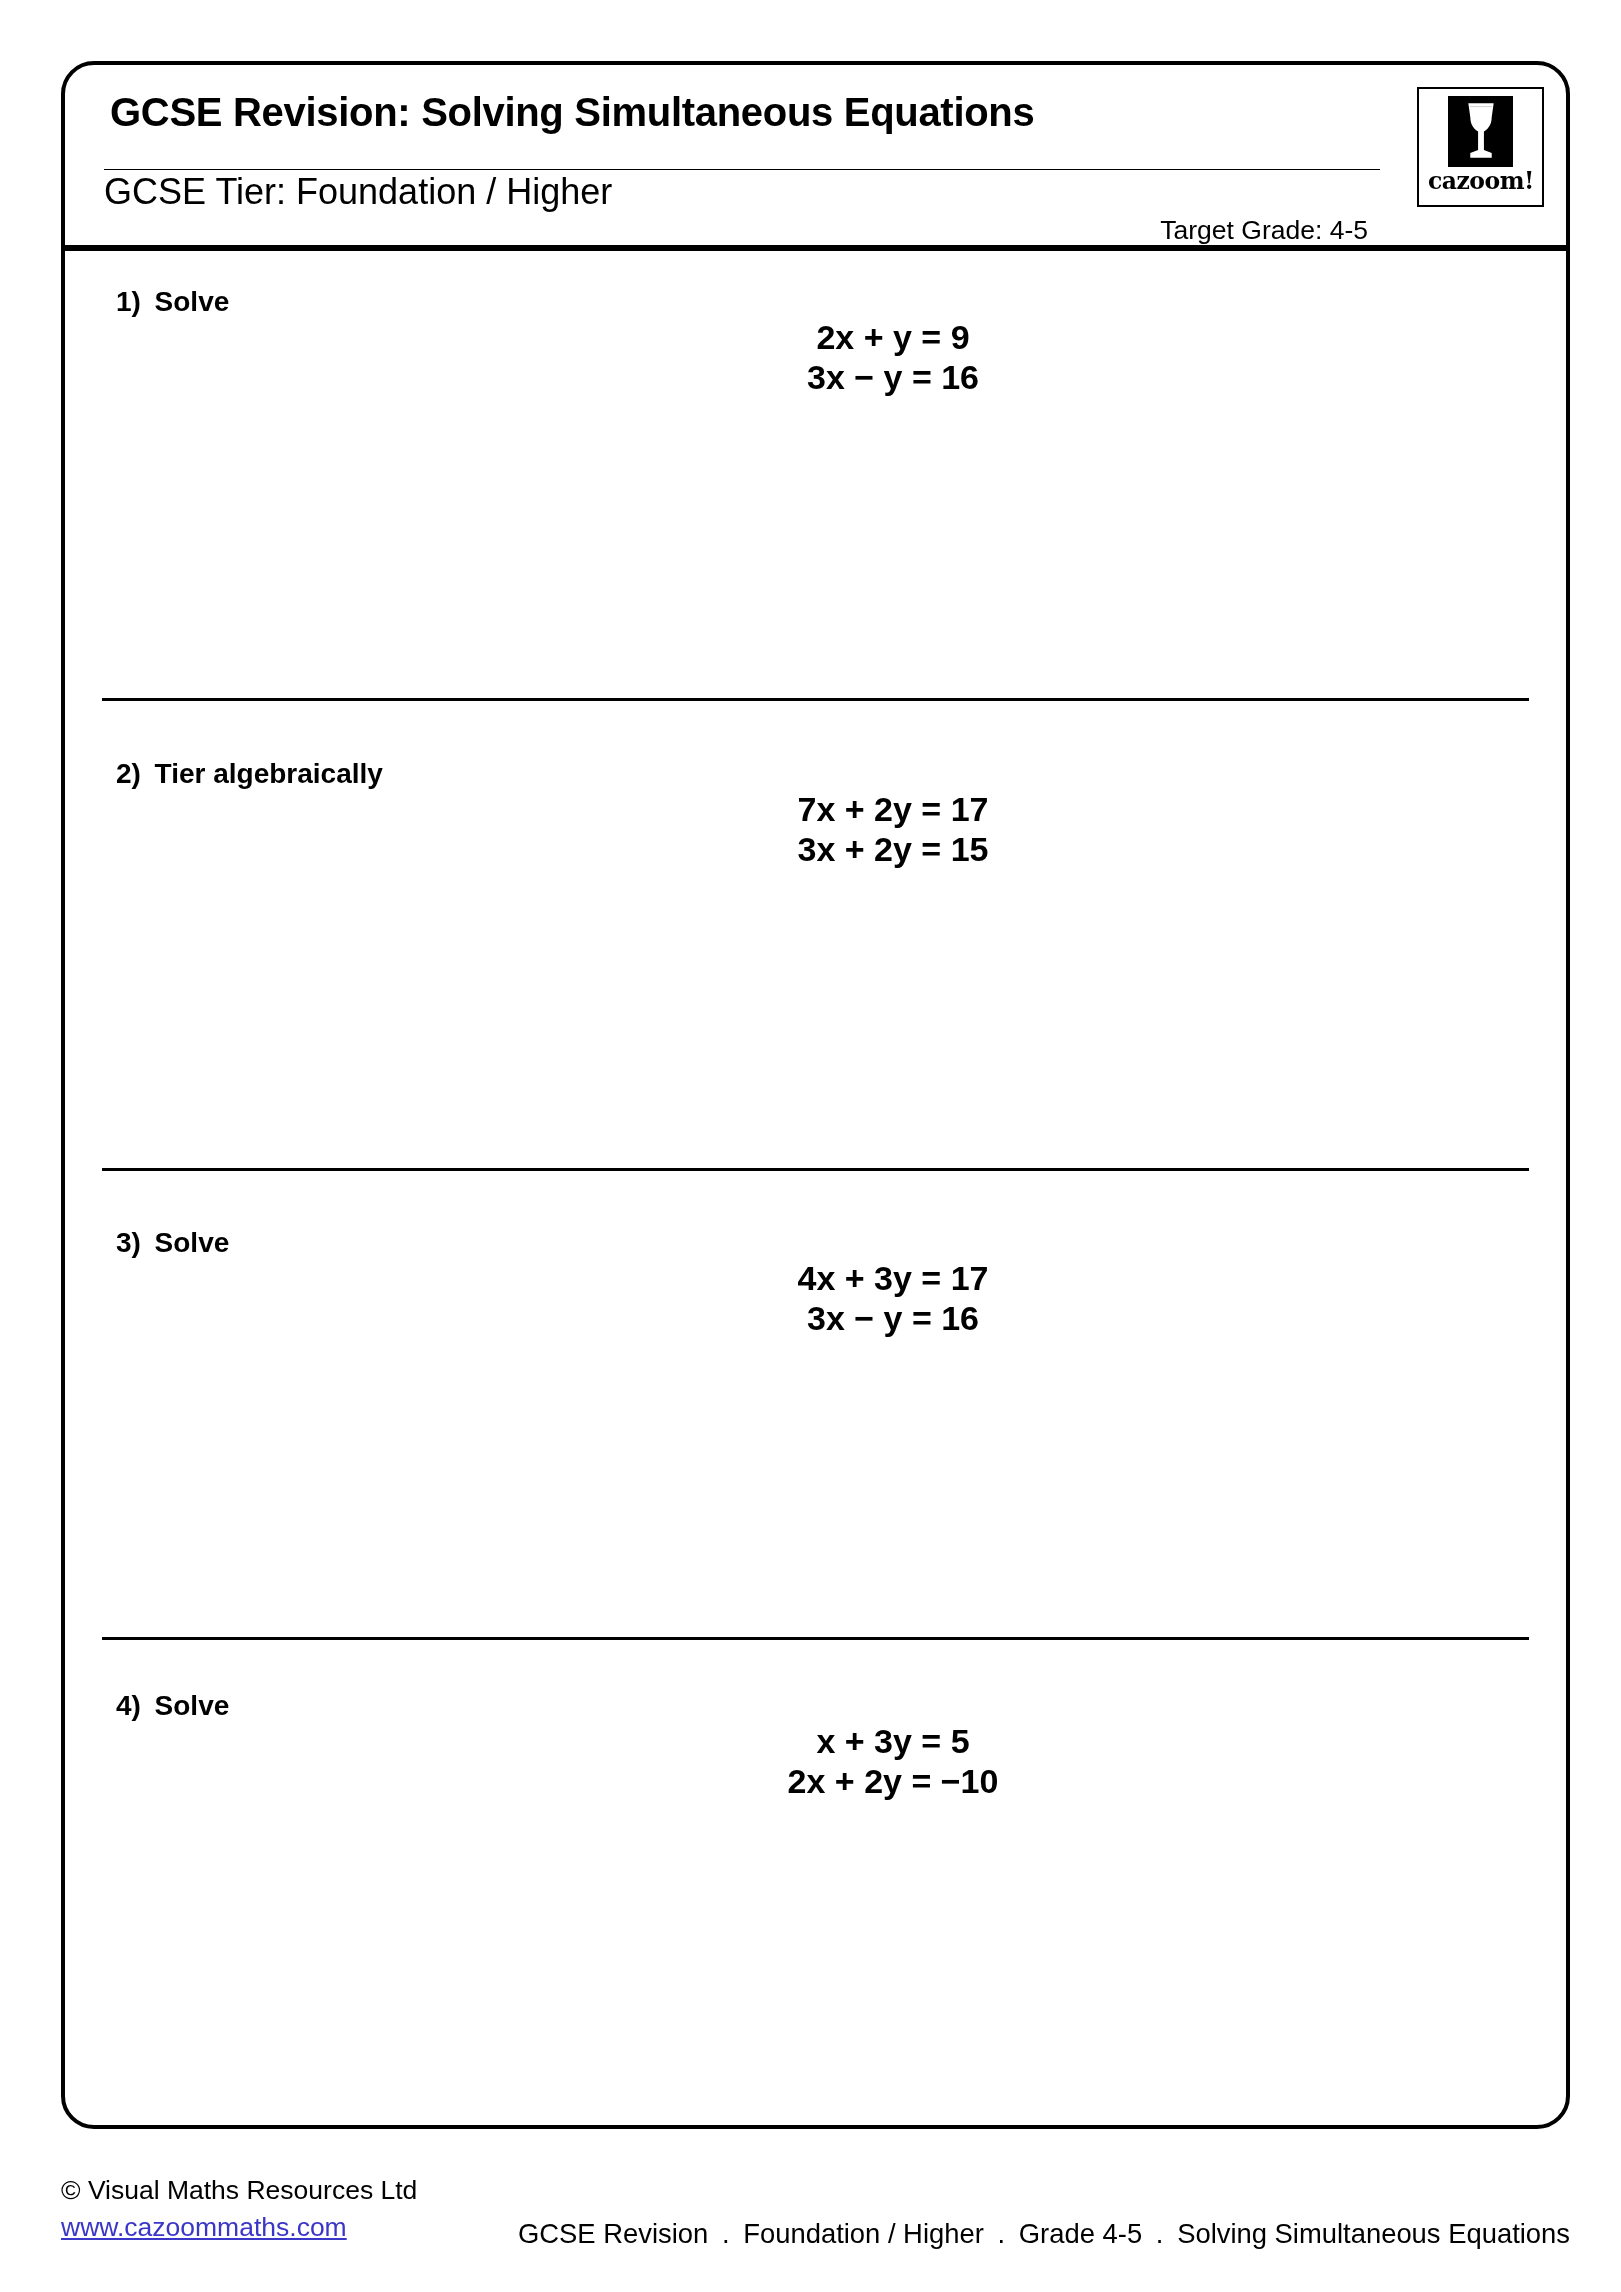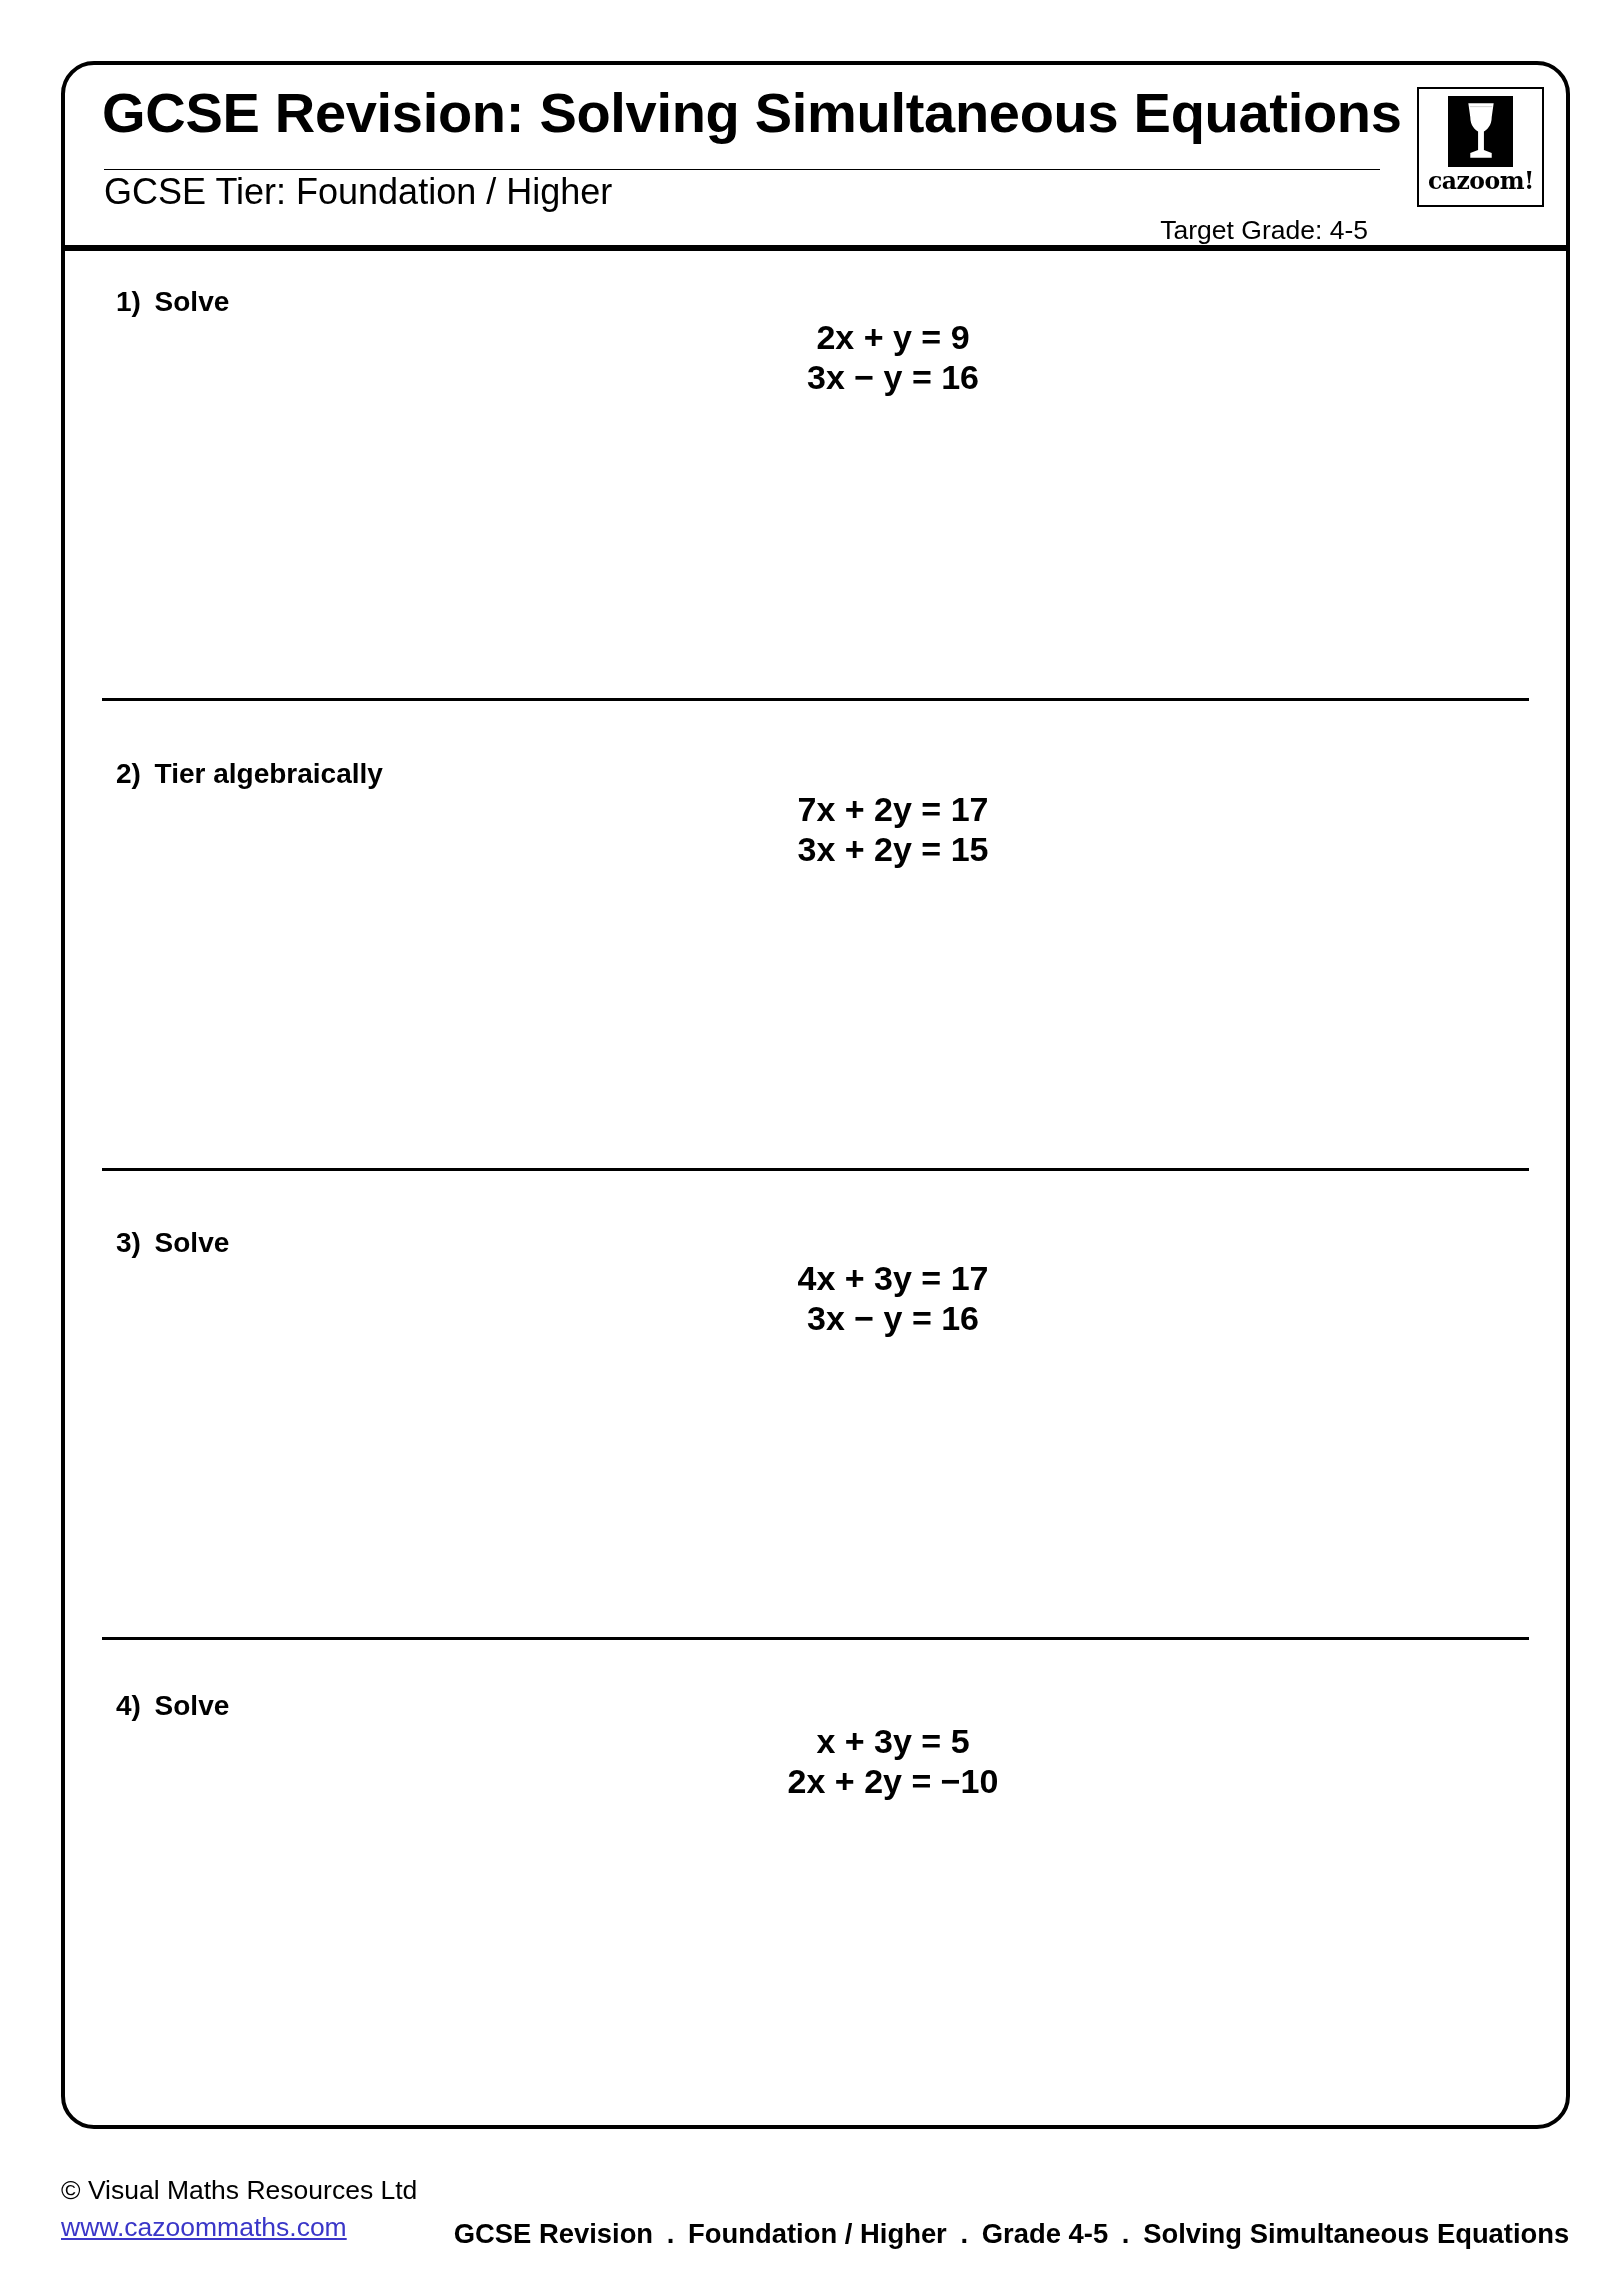--- a/index.html
+++ b/index.html
@@ -41,23 +41,23 @@
   }
   .title-row {
     position: absolute;
     left: 37px;
     top: 13.7px;
     right: 37px;
     height: 82px;
   }
   .title {
     position: absolute;
-    left: 0;
+    left: 8px;
     top: 3.9px;
-    font-size: 56px;
+    font-size: 40px;
     font-weight: bold;
     letter-spacing: -0.3px;
     white-space: nowrap;
     line-height: 59px;
   }
   .title-rule {
     position: absolute;
     left: 2px;
     top: 90px;
     width: 1276px;
@@ -186,25 +186,24 @@
     line-height: 37px;
     color: #3a36c8;
     text-decoration: underline;
     white-space: nowrap;
   }
   .foot-trail {
     position: absolute;
     left: 392px;
     top: 43px;
     right: 0;
-    text-align: center;
+    text-align: right;
     font-size: 27.4px;
     line-height: 37px;
     white-space: nowrap;
-    font-weight: bold;
   }
   .foot-trail .dot {
     display: inline-block;
     padding: 0 13.7px;
   }
 </style>
 </head>
 <body>
 
 <div class="sheet">

